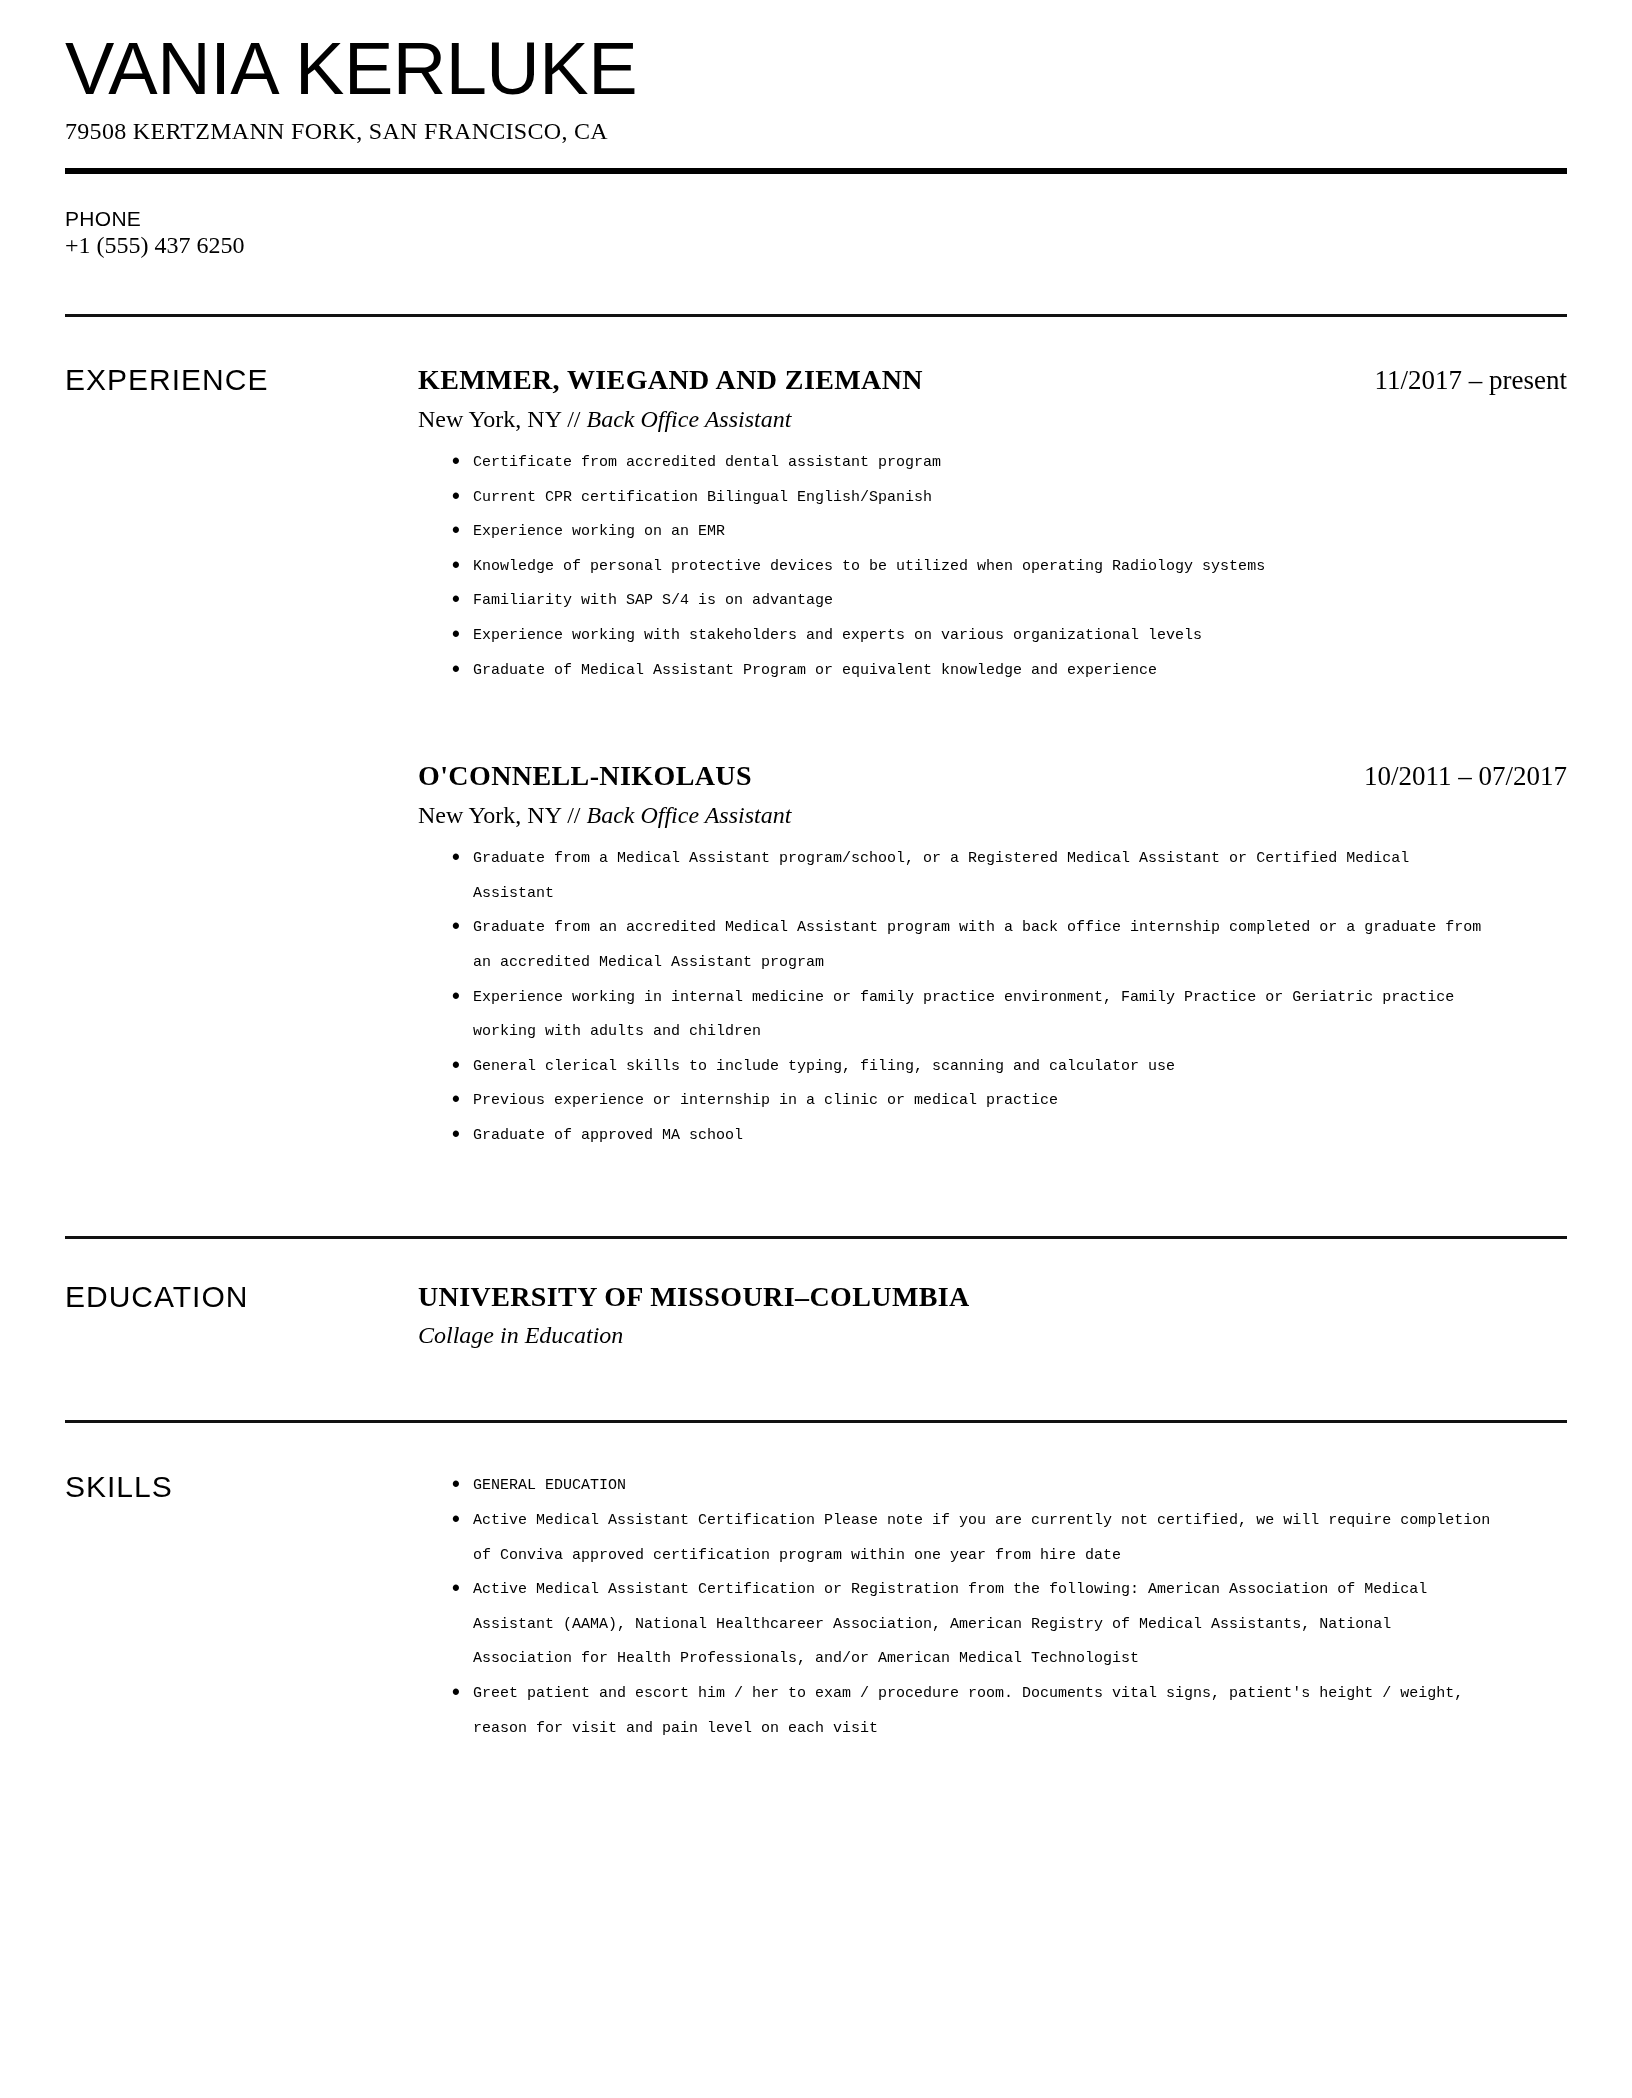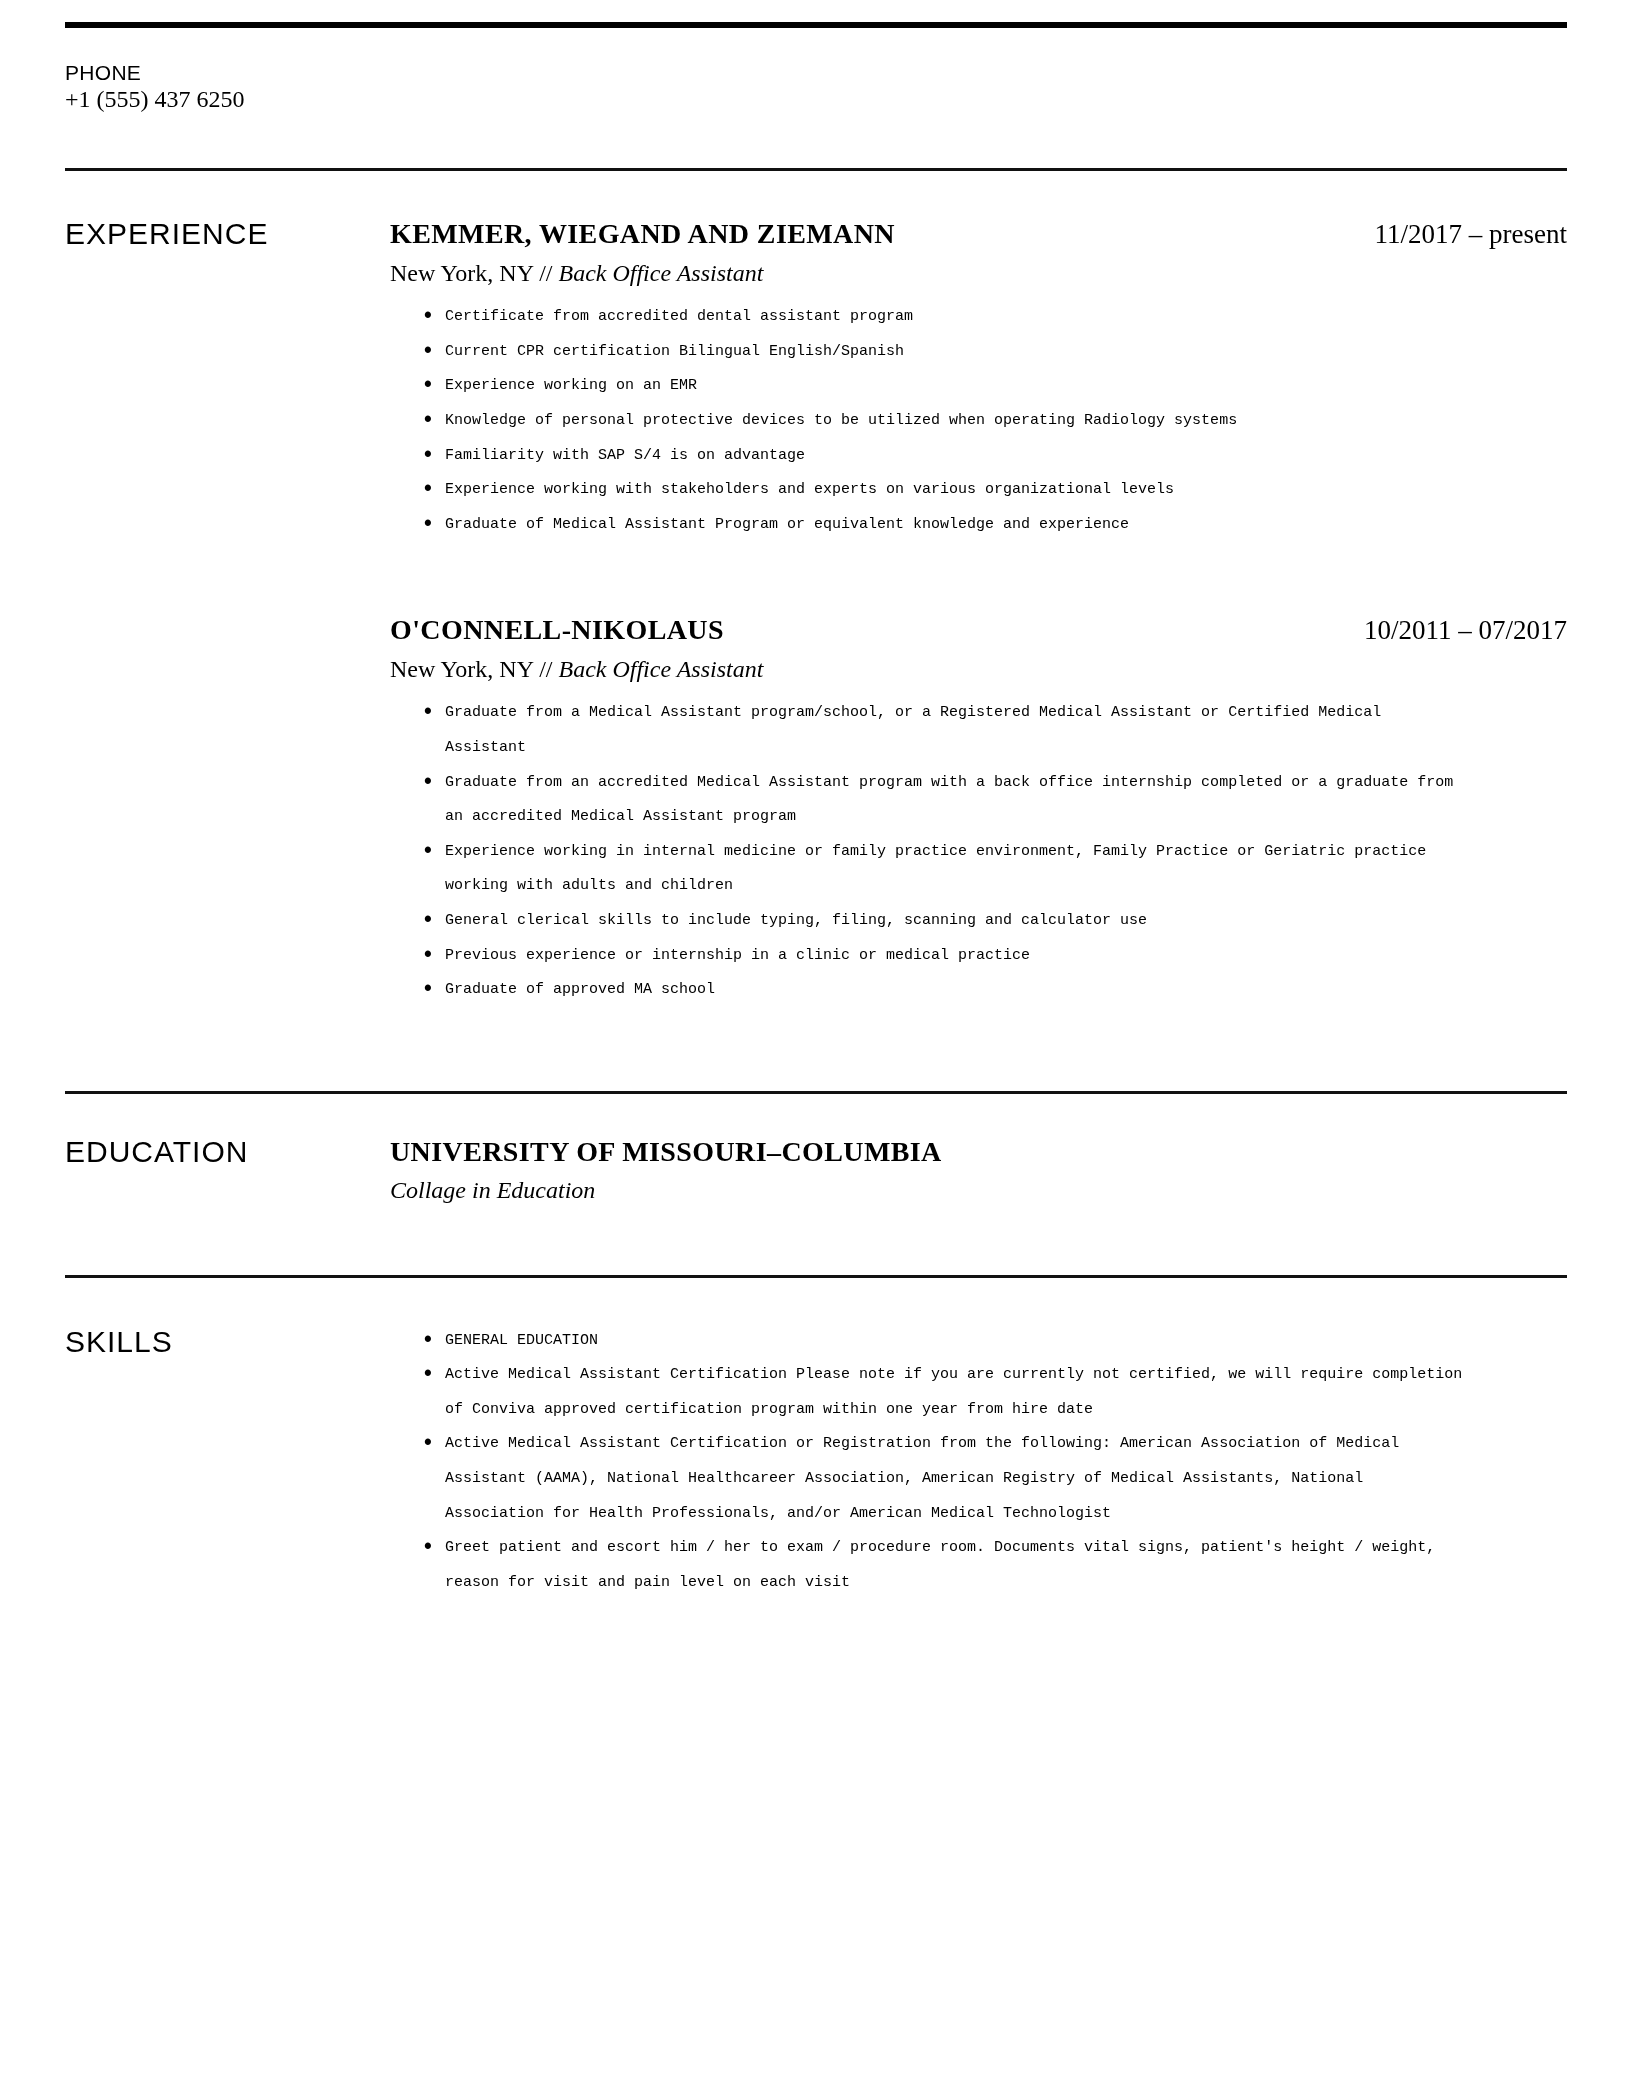--- a/index.html
+++ b/index.html
@@ -51,20 +51,21 @@
     font-family: "Liberation Serif", serif;
     font-size: 24px;
     line-height: 28px;
   }
 
   
   .section {
     display: grid;
     grid-template-columns: 325px 1fr;
     align-items: start;
+    gap: 28px;
   }
   .section > aside {
     font-family: "Liberation Sans", sans-serif;
     font-size: 30px;
     font-weight: 400;
     line-height: 35px;
     letter-spacing: 1px;
   }
   .section.experience { margin-top: 45px; }
   .section.education  { margin-top: 40px; }
@@ -126,20 +127,24 @@
     left: 31px;
     top: 0;
     font-size: 23px;
   }
 </style>
 </head>
 <body>
 
 <div class="page">
 
+  <header>
+    <h1 class="name">VANIA KERLUKE</h1>
+    <div class="address">79508 KERTZMANN FORK, SAN FRANCISCO, CA</div>
+  </header>
 
   <div class="rule thick"></div>
 
   <div class="contact">
     <div class="contact-label">PHONE</div>
     <div class="contact-value">+1 (555) 437 6250</div>
   </div>
 
   <div class="rule thin r1"></div>
 

